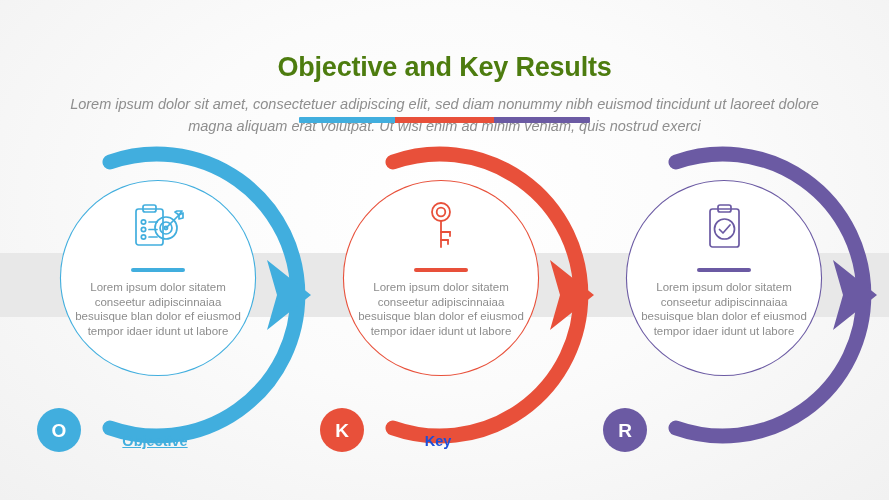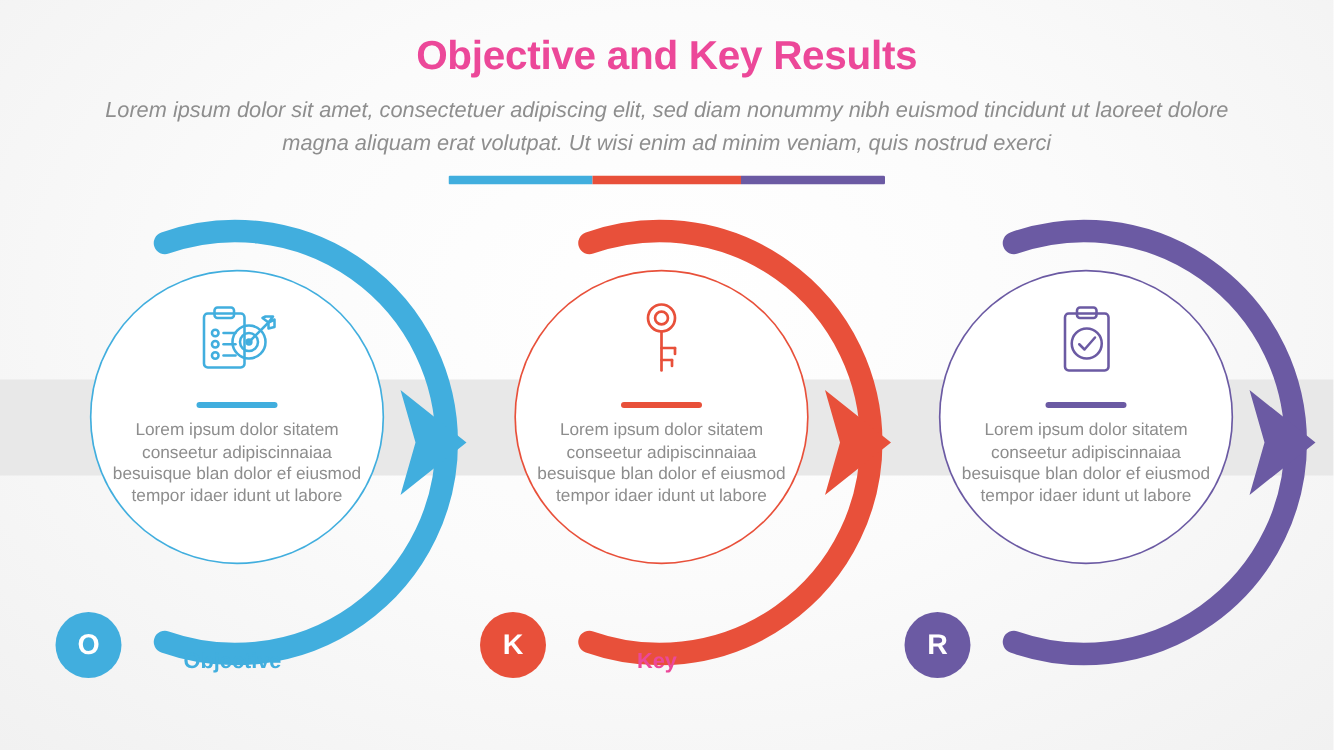--- a/index.html
+++ b/index.html
@@ -163,29 +163,29 @@
 
   
   .step-label {
     position: absolute;
     top: 433px;
     width: 300px;
     text-align: center;
     font-size: 14.5px;
     font-weight: bold;
   }
-  .step-label.l0 { left: 5px; }
+  .step-label.l0 { left: 5px; text-decoration: underline; }
   .step-label.l1 { left: 288px; }
   .step-label.l2 { left: 571px; }
 </style>
 </head>
 <body>
 
 <div id="header">
-  <div id="page-title" style="color: #ec4899;">Objective and Key Results</div>
+  <div id="page-title" style="color: #4d7c0f; margin-top: 30px;">Objective and Key Results</div>
   <div id="page-subtitle" style="color: rgb(142, 142, 142);">Lorem ipsum dolor sit amet, consectetuer adipiscing elit, sed diam nonummy nibh euismod tincidunt ut laoreet dolore magna aliquam erat volutpat. Ut wisi enim ad minim veniam, quis nostrud exerci</div>
 </div>
 
 <div id="divider-bar">
   <div class="divider-seg s0" style="background: rgb(65, 174, 222);"></div>
   <div class="divider-seg s1" style="background: rgb(232, 80, 58);"></div>
   <div class="divider-seg s2" style="background: rgb(107, 90, 163);"></div>
 </div>
 
 <div id="gray-band" style="background: rgb(232, 232, 232);"></div>
@@ -271,15 +271,15 @@
       </svg>
     </div>
     <div class="mini-rule" style="background: rgb(107, 90, 163);"></div>
     <div class="body-copy" style="color: rgb(141, 141, 141);">Lorem ipsum dolor sitatem conseetur adipiscinnaiaa besuisque blan dolor ef eiusmod tempor idaer idunt ut labore</div>
     <div class="badge" style="background: rgb(107, 90, 163);">
       <span>R</span>
     </div>
   </div>
 
   <div class="step-label l0" style="color: rgb(65, 174, 222);">Objective</div>
-  <div class="step-label l1" style="color: #ec4899;">Key</div>
+  <div class="step-label l1" style="color: #1d4ed8;">Key</div>
 
 </div>
 
 </body></html>

